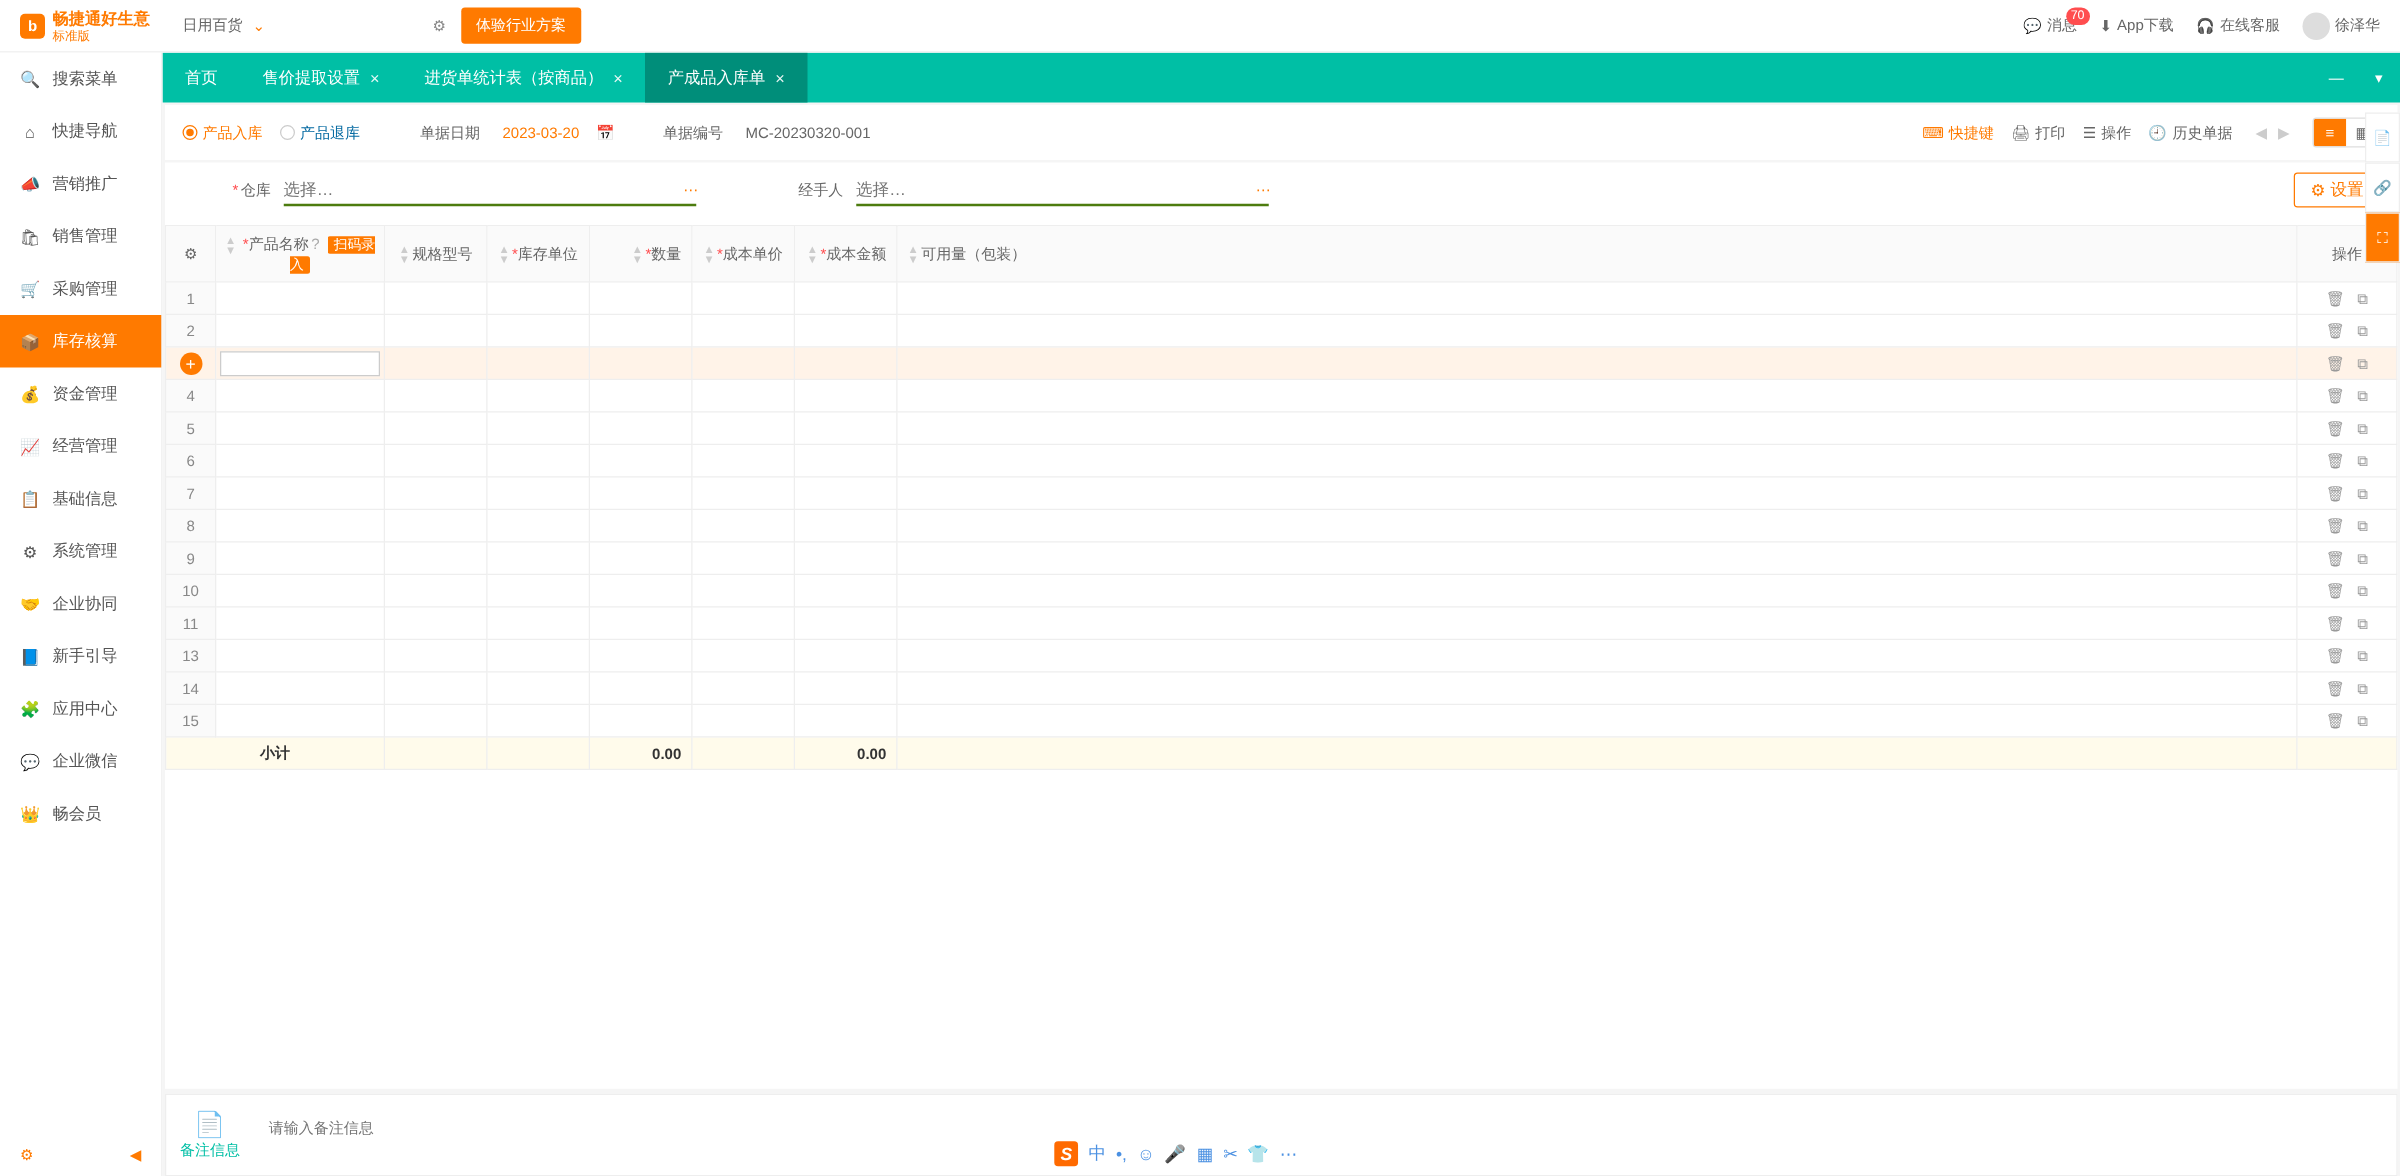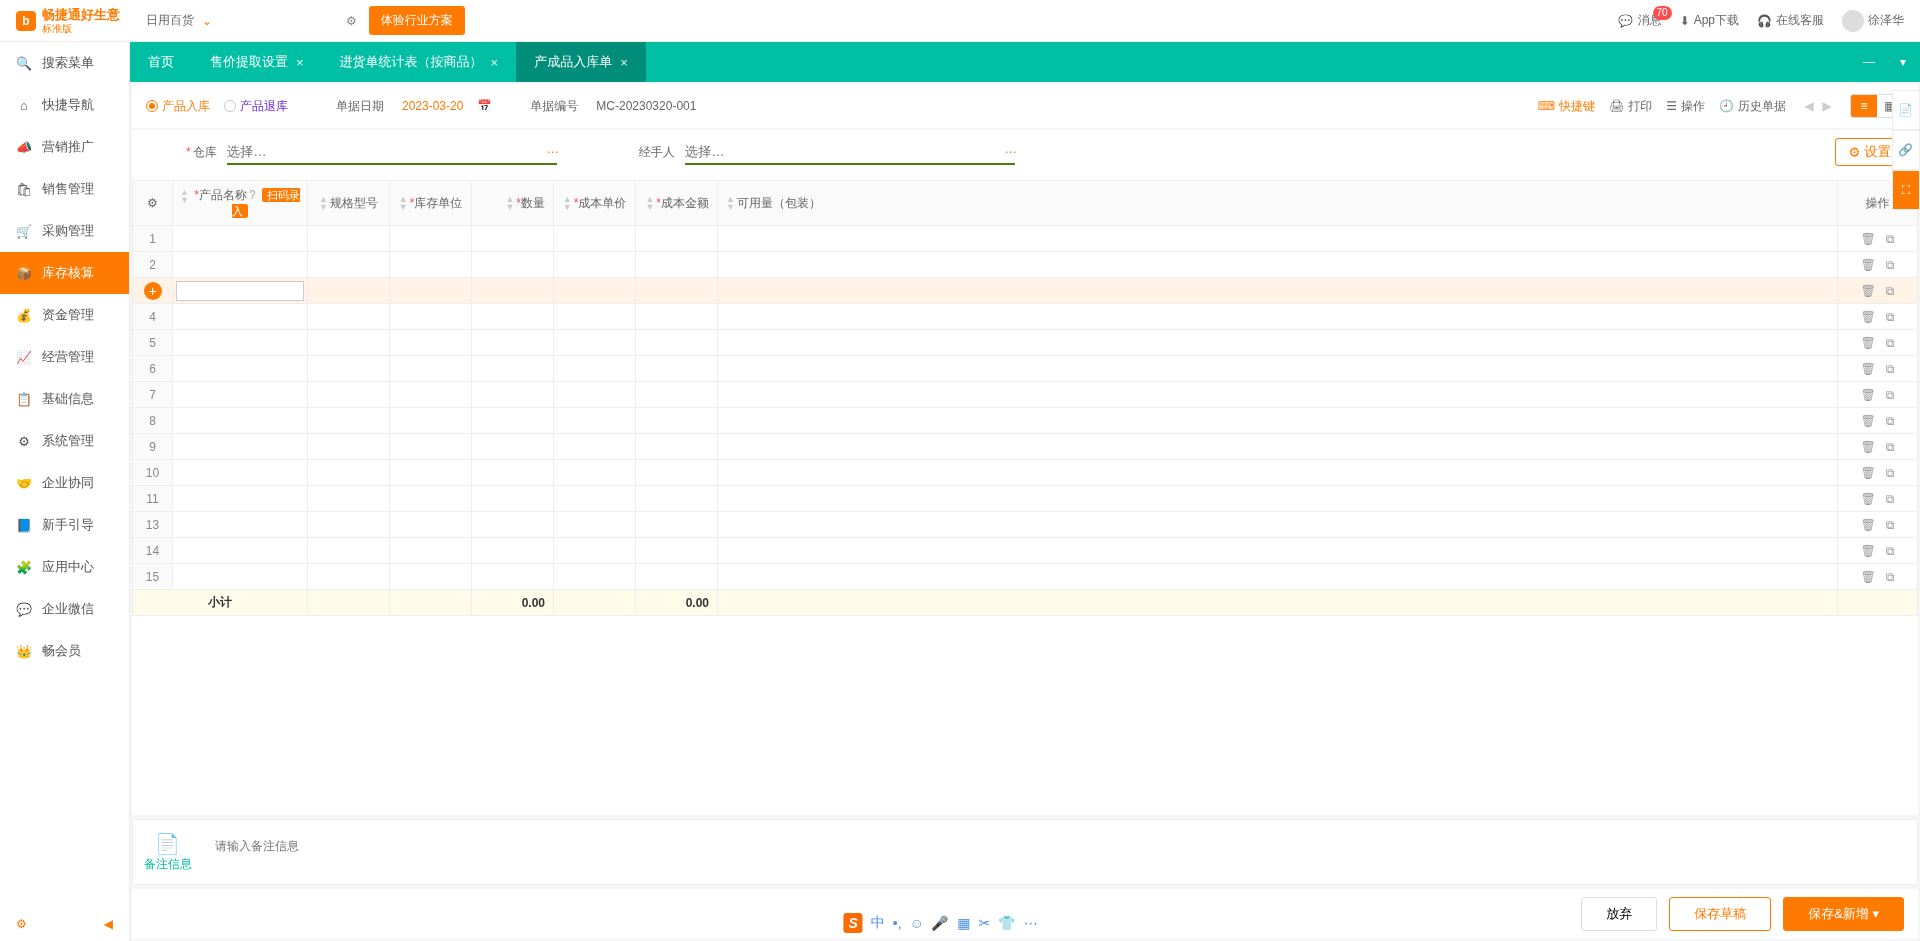--- a/index.html
+++ b/index.html
@@ -42,21 +42,21 @@
 .tabs-right { margin-left:auto; display:flex; }
 .tabs-right .tbtn { width:34px; height:40px; display:flex; align-items:center; justify-content:center; cursor:pointer; }
 
 
 .toolbar { background:#fff; margin:2px; padding:10px 14px; display:flex; align-items:center; gap:14px; font-size:12px; }
 .radio { display:flex; align-items:center; gap:4px; cursor:pointer; }
 .radio .dot { width:12px; height:12px; border:1px solid #ff7a00; border-radius:50%; display:inline-flex; align-items:center; justify-content:center; }
 .radio.checked .dot::after { content:''; width:6px; height:6px; background:#ff7a00; border-radius:50%; }
 .radio.unchecked .dot { border-color:#ccc; }
 .radio.checked span.lbl { color:#ff7a00; }
-.radio.unchecked span.lbl { color:#6d28d9; }
+.radio.unchecked span.lbl { color:#0369a1; }
 .field-label { color:#666; }
 .field-value { color:#ff7a00; margin-left:4px; }
 .toolbar-right { margin-left:auto; display:flex; align-items:center; gap:14px; color:#666; }
 .toolbar-right .titm { display:flex; align-items:center; gap:4px; cursor:pointer; }
 .toolbar-right .titm.orange { color:#ff7a00; }
 .view-toggle { display:flex; border:1px solid #ddd; border-radius:3px; overflow:hidden; }
 .view-toggle .vbtn { width:26px; height:22px; display:flex; align-items:center; justify-content:center; cursor:pointer; background:#fff; }
 .view-toggle .vbtn.active { background:#ff7a00; color:#fff; }
 
 
@@ -572,28 +572,20 @@
       </div>
 
       <div class="remarks">
         <div class="remarks-label">
           <span class="ric">📄</span>
           <span>备注信息</span>
         </div>
         <textarea placeholder="请输入备注信息" style=""></textarea>
       </div>
 
-      <div class="footer">
-        <button class="btn">放弃</button>
-        <button class="btn orange-outline">保存草稿</button>
-        <button class="btn orange">
-          <span>保存&amp;新增</span>
-          <span> ▾</span>
-        </button>
-      </div>
     </div>
   </div>
 
   <div class="rightrail">
     <div class="rbtn">📄</div>
     <div class="rbtn">🔗</div>
     <div class="rbtn active">⛶</div>
   </div>
 
   <div class="ime-bar">

